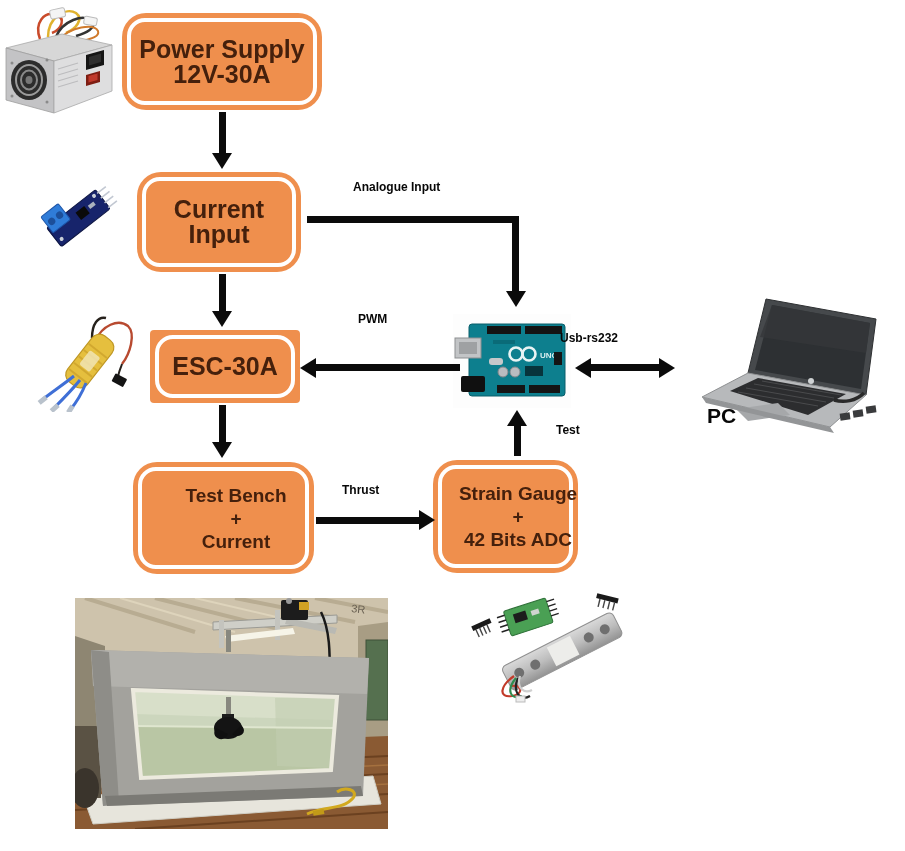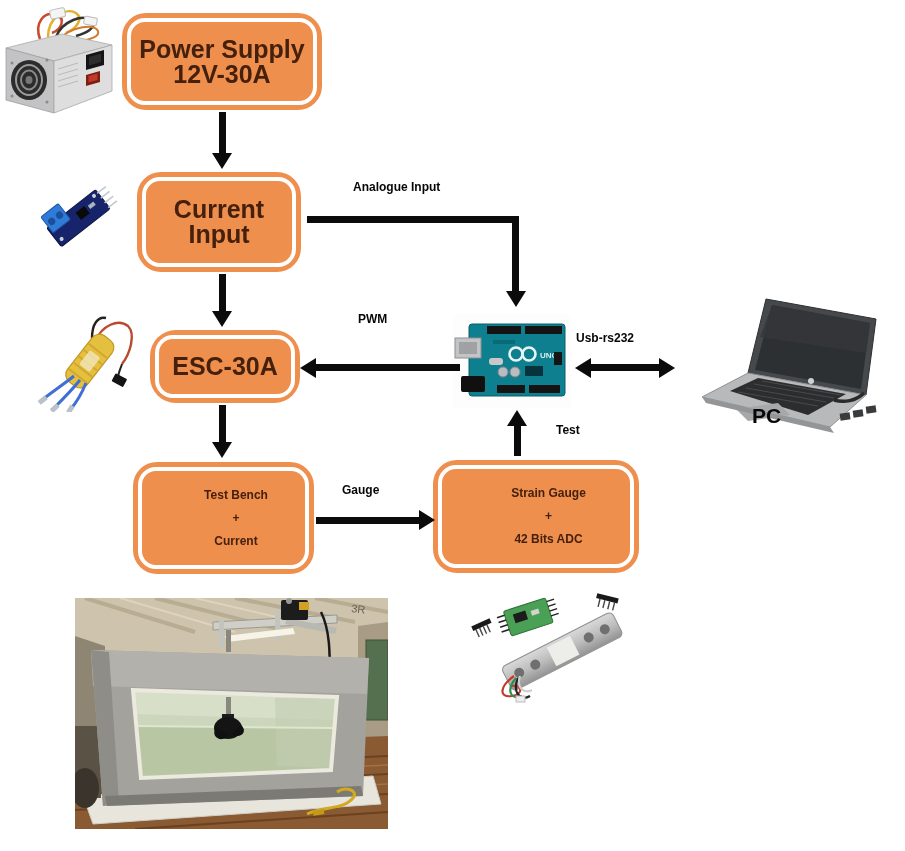--- a/index.html
+++ b/index.html
@@ -5,21 +5,21 @@
   html,body{margin:0;padding:0;background:#ffffff;}
   .stage{position:relative;width:905px;height:851px;background:#ffffff;
          font-family:"Liberation Sans",sans-serif;overflow:hidden;}
   
   .node{position:absolute;background:#EF8F4D;border-radius:24px;
         display:flex;flex-direction:column;align-items:center;justify-content:center;}
   .node::before{content:"";position:absolute;inset:5px;border:4px solid #ffffff;
         border-radius:18px;pointer-events:none;}
   .node-line{position:relative;z-index:1;font-weight:bold;color:#45200C;
         font-size:25px;line-height:25px;text-align:center;}
-  .node-line.sm{font-size:12px;line-height:23px;margin-left:25px;}
+  .node-line.sm{font-size:19px;line-height:23px;margin-left:25px;}
   
   .shaft{position:absolute;background:#0b0b0b;}
   .ah{position:absolute;width:0;height:0;}
   .ah-down{border-left:10px solid transparent;border-right:10px solid transparent;border-top:16px solid #0b0b0b;}
   .ah-up{border-left:10px solid transparent;border-right:10px solid transparent;border-bottom:16px solid #0b0b0b;}
   .ah-left{border-top:10px solid transparent;border-bottom:10px solid transparent;border-right:16px solid #0b0b0b;}
   .ah-right{border-top:10px solid transparent;border-bottom:10px solid transparent;border-left:16px solid #0b0b0b;}
   .edge-label{position:absolute;font-weight:bold;color:#070707;font-size:12px;white-space:nowrap;}
   .caption{position:absolute;font-weight:bold;color:#070707;font-size:21px;}
   .img-wrap{position:absolute;}
@@ -295,31 +295,31 @@
   <div class="node" style="left:122px;top:13px;width:200px;height:97px">
     <div class="node-line">Power Supply</div>
     <div class="node-line">12V-30A</div>
   </div>
 
   <div class="node" style="left:137px;top:172px;width:164px;height:100px">
     <div class="node-line">Current</div>
     <div class="node-line">Input</div>
   </div>
 
-  <div class="node" style="left:150px;top:330px;width:150px;height:73px;border-radius:26px">
+  <div class="node" style="left:150px;top:330px;width:150px;height:73px;border-radius:4px">
     <div class="node-line">ESC-30A</div>
   </div>
 
   <div class="node" style="left:133px;top:462px;width:181px;height:112px">
     <div class="node-line sm">Test Bench</div>
     <div class="node-line sm">+</div>
     <div class="node-line sm">Current</div>
   </div>
 
-  <div class="node" style="left:433px;top:460px;width:206px;height:113px">
+  <div class="node" style="left:433px;top:460px;width:145px;height:113px">
     <div class="node-line sm">Strain Gauge</div>
     <div class="node-line sm">+</div>
     <div class="node-line sm">42 Bits ADC</div>
   </div>
 
   <div class="shaft" style="left:219px;top:112px;width:7px;height:42px"></div>
   <div class="ah ah-down" style="left:212px;top:153px"></div>
 
   <div class="shaft" style="left:219px;top:274px;width:7px;height:38px"></div>
   <div class="ah ah-down" style="left:212px;top:311px"></div>
@@ -339,18 +339,18 @@
   <div class="ah ah-right" style="left:659px;top:358px"></div>
 
   <div class="shaft" style="left:514px;top:426px;width:7px;height:30px"></div>
   <div class="ah ah-up" style="left:507px;top:410px"></div>
 
   <div class="shaft" style="left:316px;top:517px;width:103px;height:7px"></div>
   <div class="ah ah-right" style="left:419px;top:510px"></div>
 
   <div class="edge-label" style="left:353px;top:180px">Analogue Input</div>
   <div class="edge-label" style="left:358px;top:312px">PWM</div>
-  <div class="edge-label" style="left:576px;top:331px">Usb-rs232</div>
+  <div class="edge-label" style="left:560px;top:331px">Usb-rs232</div>
   <div class="edge-label" style="left:556px;top:423px">Test</div>
-  <div class="edge-label" style="left:342px;top:483px">Gauge</div>
-  <div class="caption" style="left:752px;top:404px">PC</div>
+  <div class="edge-label" style="left:342px;top:483px">Thrust</div>
+  <div class="caption" style="left:707px;top:404px">PC</div>
 
 </div>
 
 </body></html>

